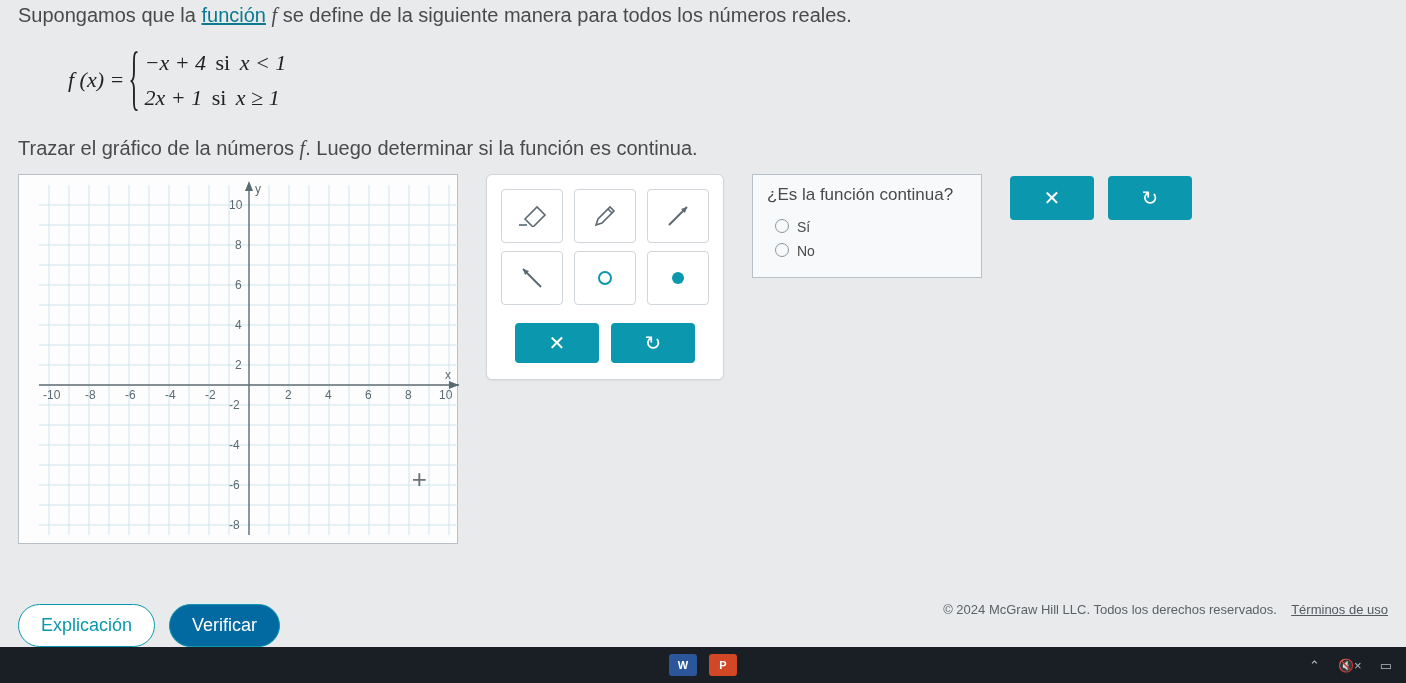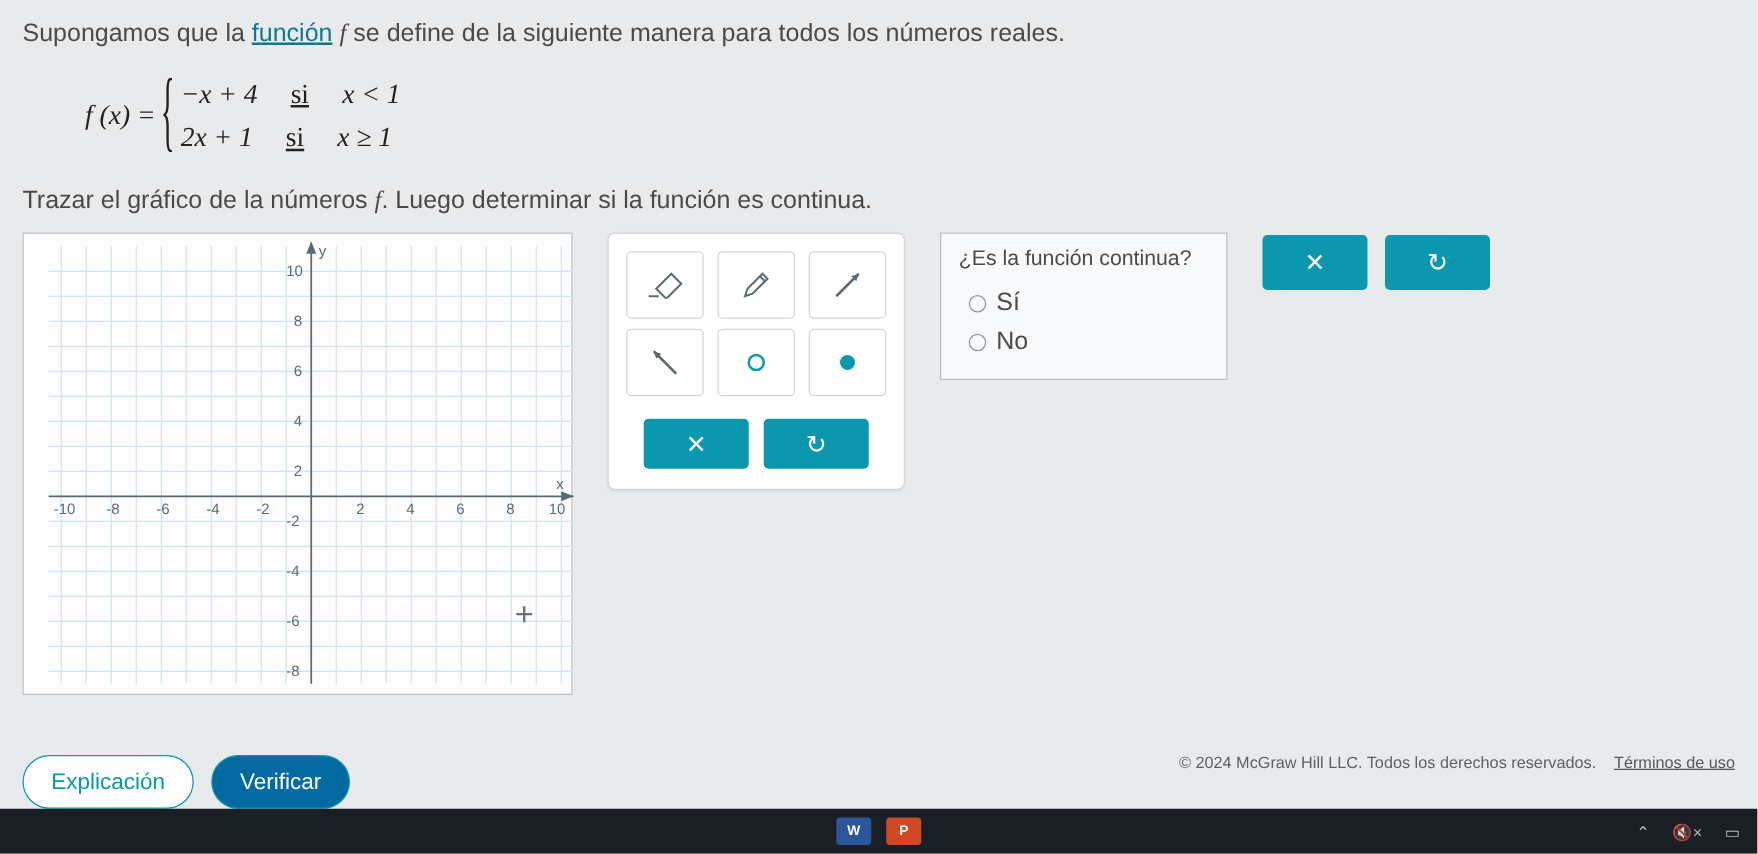--- a/index.html
+++ b/index.html
@@ -11,21 +11,21 @@
     overflow: hidden;
     color: #333;
     position: relative;
   }
   .content {
     padding: 0 18px;
   }
   .prompt {
     font-size: 20px;
     color: #4a4a4a;
-    padding-top: 16px;
+    padding-top: 4px;
     padding-bottom: 18px;
   }
   .prompt a { color: #0b7a8f; text-decoration: underline; }
   .math-block {
     font-family: "Times New Roman", serif;
     font-size: 22px;
     font-style: italic;
     color: #222;
     padding-left: 50px;
     display: flex;
@@ -36,21 +36,21 @@
     display: inline-block;
     transform: scaleX(0.55) scaleY(1.7);
     font-size: 42px;
     font-style: normal;
     line-height: 0.6;
     position: relative;
     top: -2px;
   }
   .cases { display: inline-block; }
   .case-line { line-height: 1.6; }
-  .case-line .rm { font-style: normal; margin: 0 21px; text-decoration: underline; }
+  .case-line .rm { font-style: normal; margin: 0 4px; }
   .subprompt {
     font-size: 20px;
     color: #4a4a4a;
     padding: 22px 0 14px 0;
   }
   .workrow {
     display: flex;
     gap: 28px;
     align-items: flex-start;
   }
@@ -126,23 +126,23 @@
     border: 1px solid #b8bfc6;
     padding: 10px 14px 14px 14px;
   }
   .qbox .qtitle {
     font-size: 17px;
     color: #4a4a4a;
     margin-bottom: 10px;
   }
   .radio-row {
     display: flex;
-    align-items: center;
+    align-items: flex-start;
     gap: 8px;
-    font-size: 20px;
+    font-size: 14px;
     color: #4a4a4a;
     padding: 4px 8px;
   }
   .radio-circle {
     width: 14px; height: 14px; border: 1.6px solid #8a949c; border-radius: 50%;
   }
   
   .side-actions {
     display: flex;
     gap: 14px;

